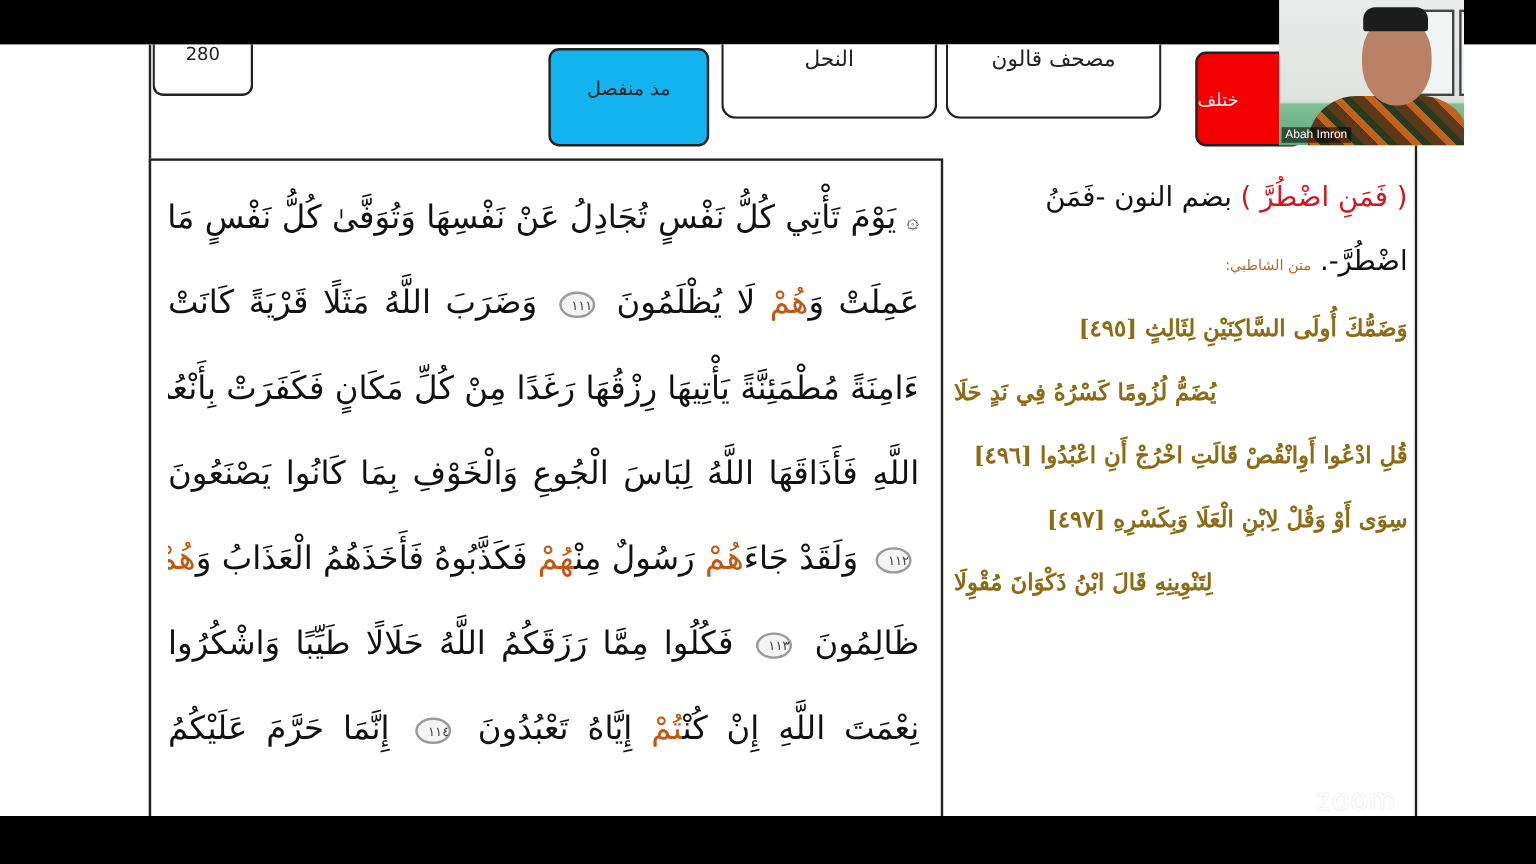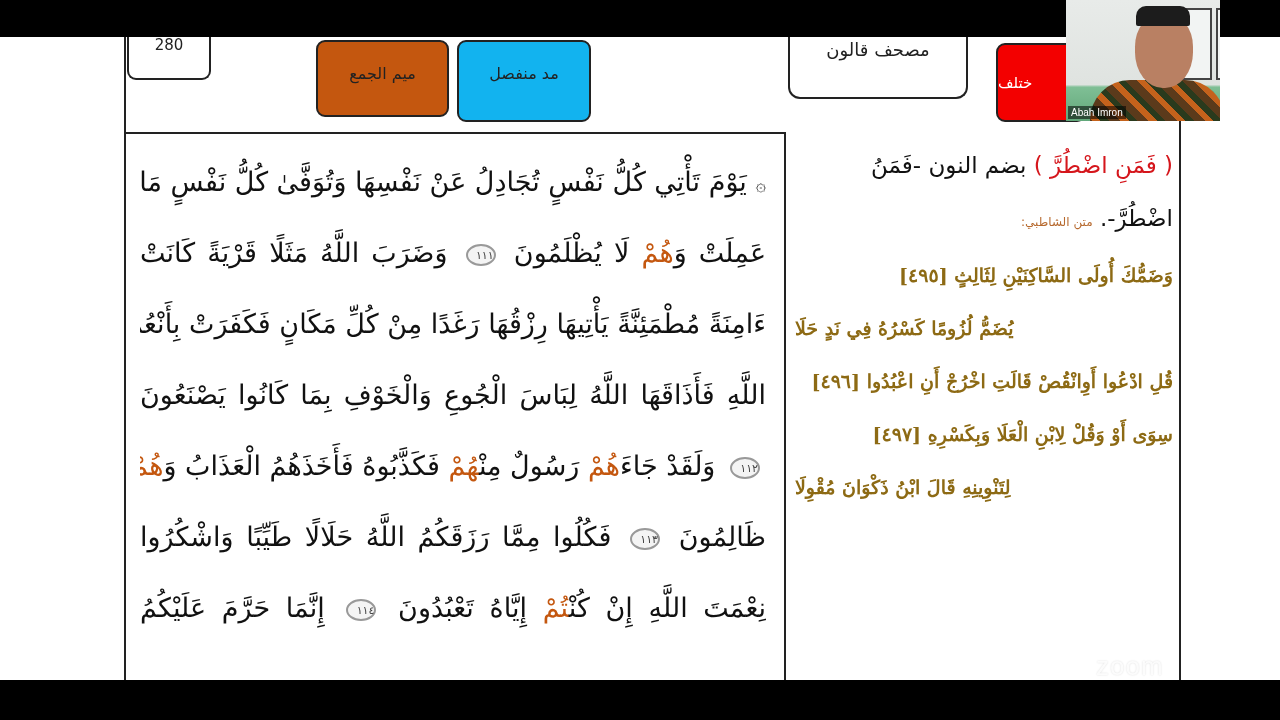--- a/index.html
+++ b/index.html
@@ -67,25 +67,25 @@
 
 <div class="letterbox-top"></div>
 
 <div class="slide">
   <div class="page-border-left"></div>
   <div class="page-border-right"></div>
 
   <div class="tag tag-page">
       <span>280</span>
     </div>
-  <div class="tag tag-mim">
-      <span>ميم الجمع</span>
-    </div>
   <div class="tag tag-mad">
       <span>مد منفصل</span>
+    </div>
+  <div class="tag tag-surah">
+      <span>النحل</span>
     </div>
   <div class="tag tag-mushaf">
       <span>مصحف قالون</span>
     </div>
   <div class="tag tag-khilaf">
       <span>ختلف</span>
     </div>
 
   <div class="quran-panel">
     <div class="q-line">

